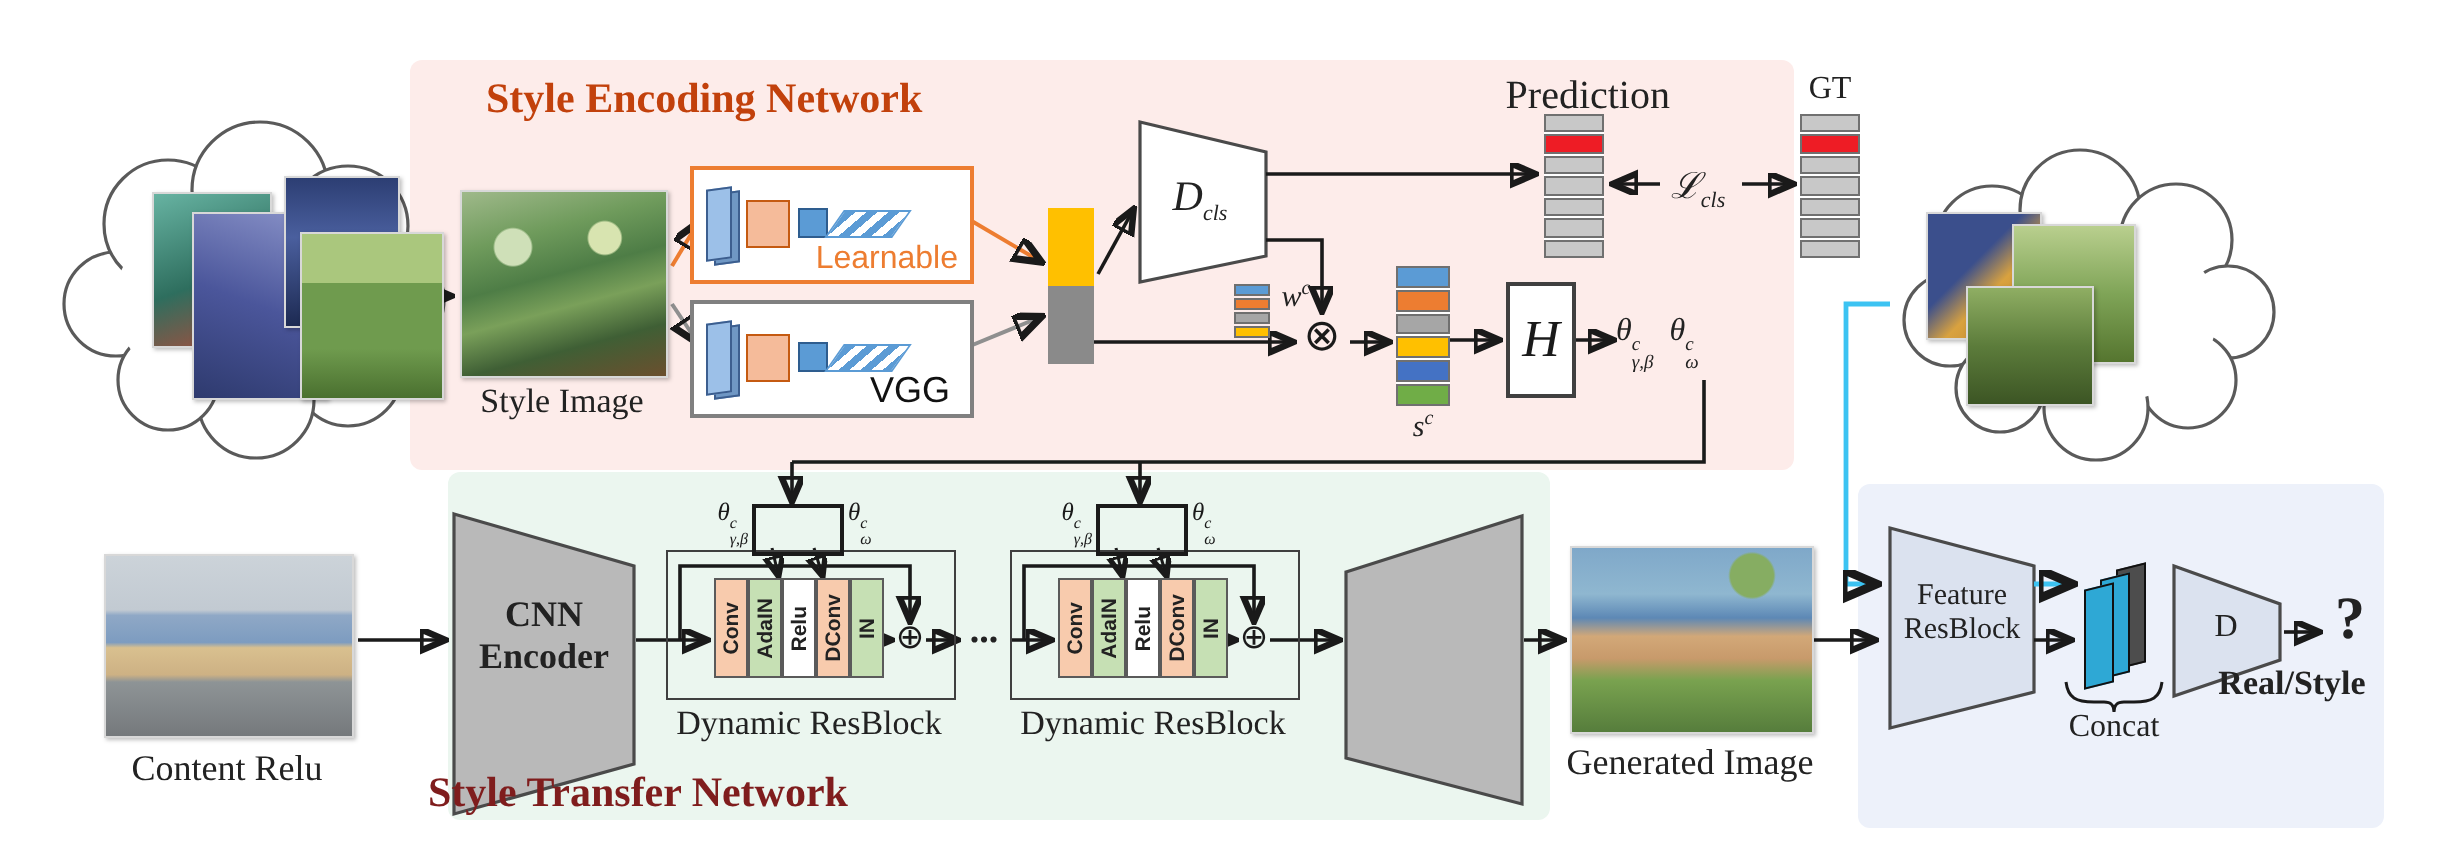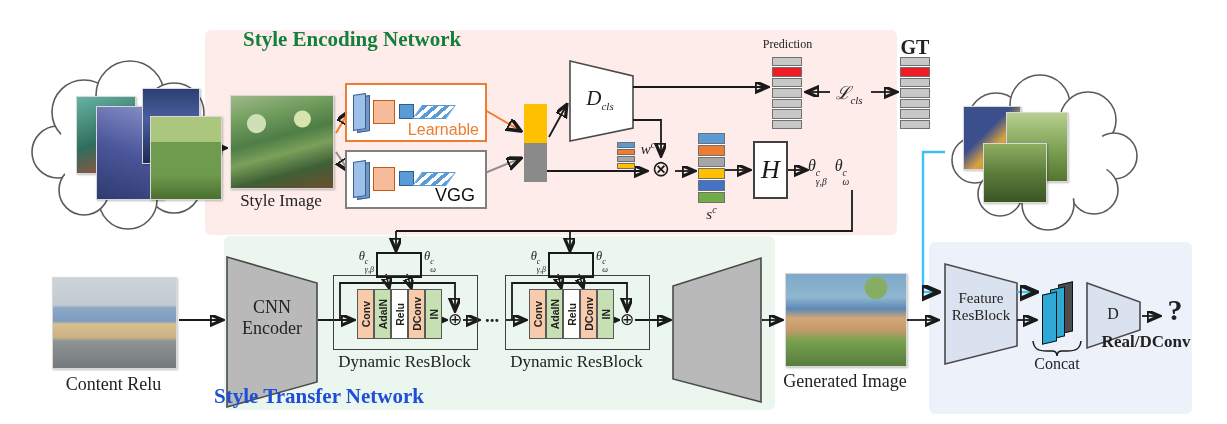--- a/index.html
+++ b/index.html
@@ -128,22 +128,22 @@
     <path class="orange" d="M336,133 L348,113" marker-end="url(#mO)"></path>
     <path class="orange" d="M485,110 L519,130" marker-end="url(#mO)"></path>
     <path class="gray" d="M336,152 L348,170" marker-end="url(#mG)"></path>
     <path class="gray" d="M485,173 L519,159" marker-end="url(#mG)"></path>
     <path class="cyan" d="M945,152 L923,152 L923,292 L936,292" marker-end="url(#mC)"></path>
     <path class="cyan" d="M1017,292 L1034,292" marker-end="url(#mC)"></path>
 
     <path class="thin" d="M1033,341 C1034,349 1038,351 1047,351 L1052,351 C1056,351 1057,353 1057,356 C1057,353 1058,351 1062,351 L1067,351 C1076,351 1080,349 1081,341"></path>
   </svg>
 
-  <div class="title" style="left: 243px; top: 27px; color: #15803d;">Style Encoding Network</div>
-  <div class="title" style="left: 214px; top: 384px; color: #1d4ed8; text-align: right;">Style Transfer Network</div>
+  <div class="title" style="left: 243px; top: 37px; color: #c2410c;">Style Encoding Network</div>
+  <div class="title" style="left: 214px; top: 384px; color: #7f1d1d; text-align: right;">Style Transfer Network</div>
 
   <div class="art" style="left:76px;top:96px;width:58px;height:76px;background:linear-gradient(160deg,#67b3a2,#2e6e5e 55%,#b24a3a);"></div>
   <div class="art" style="left:96px;top:106px;width:66px;height:92px;background:linear-gradient(200deg,#8a93c9,#4b569b 50%,#2e3a6e);"></div>
   <div class="art" style="left:142px;top:88px;width:56px;height:74px;background:linear-gradient(180deg,#2c3e73,#4a5f9e 40%,#1d2a52);"></div>
   <div class="art" style="left:150px;top:116px;width:70px;height:82px;background:linear-gradient(180deg,#aac77d 0 30%,#6f9b4e 30% 70%,#4a702f);"></div>
 
   <div class="art" style="left:230px;top:95px;width:102px;height:92px;background:
        radial-gradient(circle at 25% 30%,#cfe0b8 0 9%,rgba(0,0,0,0) 10%),
        radial-gradient(circle at 70% 25%,#d8e4b0 0 8%,rgba(0,0,0,0) 9%),
        linear-gradient(165deg,#9fb98a 0%,#6f9b5c 25%,#4e7d46 45%,#7aa05a 60%,#3f5f35 78%,#6b4f2e 100%);"></div>
@@ -212,55 +212,55 @@
     <span><span>θ</span><span class="supsub">
           <span>c</span>
           <span>γ,β</span>
         </span></span>
     <span style="margin-left:4px;"><span>θ</span><span class="supsub">
           <span>c</span>
           <span>ω</span>
         </span></span>
   </div>
 
-  <div class="lab" style="left:740px;top:37px;width:95px;font-size:12px;">Prediction</div>
+  <div class="lab" style="left:740px;top:37px;width:95px;font-size:20px;text-align:right;">Prediction</div>
   <div class="col" style="left:772px;top:57px;width:30px;height:72px;">
     <div class="cell" style="background: rgb(200, 200, 200);"></div>
     <div class="cell" style="background: rgb(238, 28, 37);"></div>
     <div class="cell" style="background: rgb(200, 200, 200);"></div>
     <div class="cell" style="background: rgb(200, 200, 200);"></div>
     <div class="cell" style="background: rgb(200, 200, 200);"></div>
     <div class="cell" style="background: rgb(200, 200, 200);"></div>
     <div class="cell" style="background: rgb(200, 200, 200);"></div>
   </div>
 
   <div class="lab math" style="left:826px;top:80px;width:46px;font-size:18px;">
     <span>ℒ</span><sub class="sm">cls</sub>
   </div>
 
-  <div class="lab" style="left:898px;top:36px;width:34px;font-size:20px;font-weight:bold;">GT</div>
+  <div class="lab" style="left:898px;top:36px;width:34px;font-size:16px;font-weight:normal;">GT</div>
   <div class="col" style="left:900px;top:57px;width:30px;height:72px;">
     <div class="cell" style="background: rgb(200, 200, 200);"></div>
     <div class="cell" style="background: rgb(238, 28, 37);"></div>
     <div class="cell" style="background: rgb(200, 200, 200);"></div>
     <div class="cell" style="background: rgb(200, 200, 200);"></div>
     <div class="cell" style="background: rgb(200, 200, 200);"></div>
     <div class="cell" style="background: rgb(200, 200, 200);"></div>
     <div class="cell" style="background: rgb(200, 200, 200);"></div>
   </div>
 
   <div class="art" style="left:963px;top:106px;width:56px;height:62px;background:linear-gradient(135deg,#3b4f8c 0 40%,#d9a23f 60%,#b57a2e);"></div>
   <div class="art" style="left:1006px;top:112px;width:60px;height:68px;background:linear-gradient(180deg,#b9cf8e,#7fa457 50%,#55752f);"></div>
   <div class="art" style="left:983px;top:143px;width:62px;height:58px;background:linear-gradient(180deg,#8fae63,#5c7c3b 50%,#3c5524);"></div>
 
   <div class="art" style="left:52px;top:277px;width:123px;height:90px;background:
        linear-gradient(180deg,#ccd3d9 0%,#c2cad2 30%,#8fa8c6 33%,#7d9cc0 48%,#d9c08f 51%,#cdb184 66%,#8e9496 70%,#75797c 100%);"></div>
   <div class="lab" style="left:42px;top:374px;width:143px;font-size:18px;">Content Relu</div>
 
-  <div class="lab lab2" style="left:229px;top:297px;width:86px;font-size:18px;">
+  <div class="lab lab2" style="left:229px;top:297px;width:86px;font-size:18px;font-weight:bold;">
     <div>CNN</div>
     <div>Encoder</div>
   </div>
 
   <div class="obox" style="left:333px;top:275px;width:143px;height:73px;"></div>
   <div class="splitter" style="left:376px;top:252px;width:42px;height:22px;"></div>
   <div class="thetasm" style="left:336px;top:249px;width:38px;text-align:right;">
     <span>θ</span><span class="supsub">
         <span>c</span>
         <span>γ,β</span>
@@ -336,15 +336,15 @@
   </div>
 
   <div class="abs" style="left: 1058px; top: 283px; width: 15px; height: 50px; border: 1.5px solid rgb(17, 17, 17); transform: skewY(-14deg); background: rgb(77, 77, 77);"></div>
   <div class="abs" style="left: 1050px; top: 288px; width: 15px; height: 50px; border: 1.5px solid rgb(17, 17, 17); transform: skewY(-14deg); background: rgb(46, 168, 213);"></div>
   <div class="abs" style="left: 1042px; top: 293px; width: 15px; height: 50px; border: 1.5px solid rgb(17, 17, 17); transform: skewY(-14deg); background: rgb(46, 168, 213);"></div>
   <div class="lab" style="left:1027px;top:355px;width:60px;font-size:16px;">Concat</div>
 
   <div class="lab" style="left:1096px;top:305px;width:34px;font-size:16px;">D</div>
 
   <div class="lab" style="left:1160px;top:293px;width:30px;font-size:30px;font-weight:bold;">?</div>
-  <div class="lab" style="left:1098px;top:332px;width:96px;font-size:17px;font-weight:bold;">Real/DConv</div>
+  <div class="lab" style="left:1098px;top:332px;width:96px;font-size:17px;font-weight:bold;">Real/Style</div>
 
 </div>
 
 </body></html>

